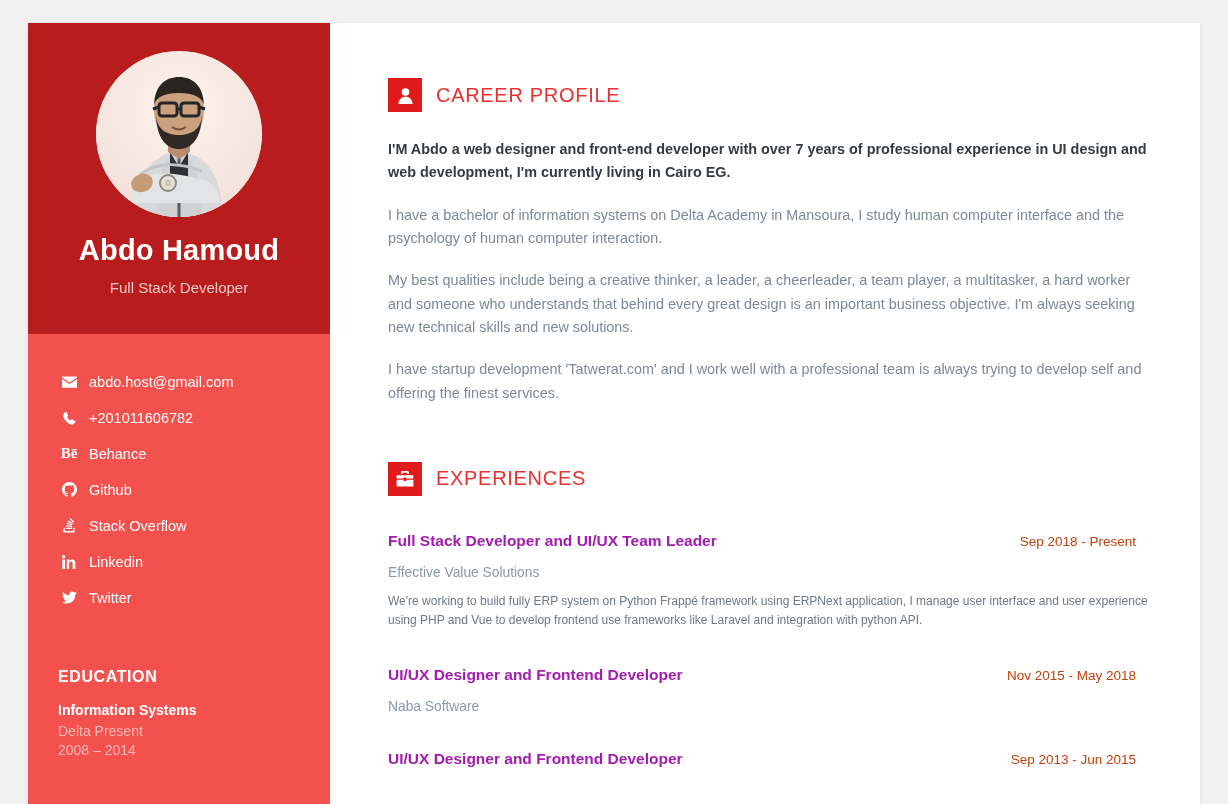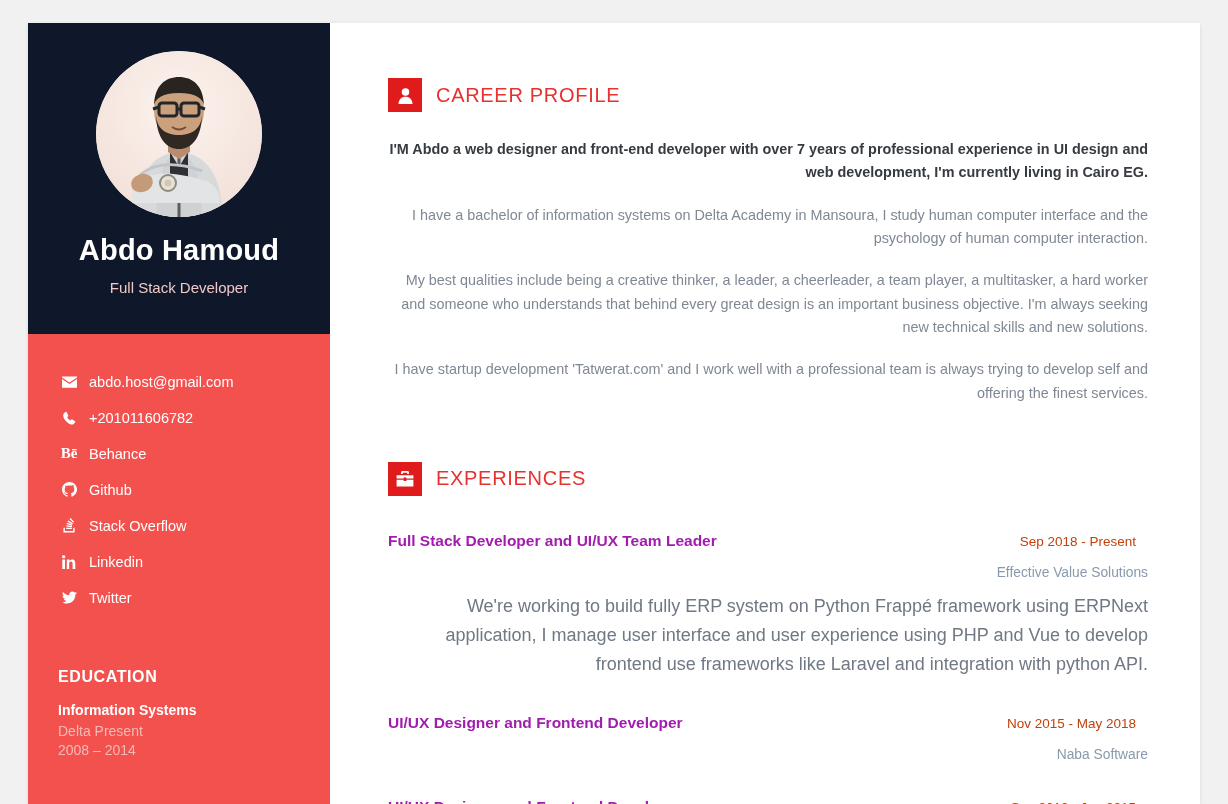--- a/index.html
+++ b/index.html
@@ -35,21 +35,21 @@
   .sidebar {
     width: 302px;
     flex: 0 0 302px;
     background: #f2514e;
     display: flex;
     flex-direction: column;
     color: #ffffff;
   }
 
   .sidebar-top {
-    background: #0f172a;
+    background: #b91c1c;
     padding: 28px 20px 26px 20px;
     text-align: center;
   }
 
   .avatar-wrap {
     width: 166px;
     height: 166px;
     margin: 0 auto 18px auto;
     border-radius: 50%;
     overflow: hidden;
@@ -144,21 +144,20 @@
     margin: 0;
   }
 
   
   .main {
     flex: 1 1 auto;
     background: #ffffff;
     padding: 55px 52px 0 58px;
     box-sizing: border-box;
     overflow: hidden;
-    text-align: right;
   }
 
   .section-head {
     display: flex;
     align-items: center;
     margin-bottom: 26px;
   }
 
   .section-icon {
     width: 34px;
@@ -218,21 +217,21 @@
     padding-left: 16px;
   }
 
   .exp-company {
     font-size: 13.8px;
     color: #8a99ad;
     margin: 4px 0 0 0;
   }
 
   .exp-desc {
-    font-size: 18px;
+    font-size: 12px;
     line-height: 1.6;
     color: #6f7884;
     margin: 12px 0 0 0;
   }
 </style>
 </head>
 <body>
 
 <div class="page">
   <div class="resume-card">

